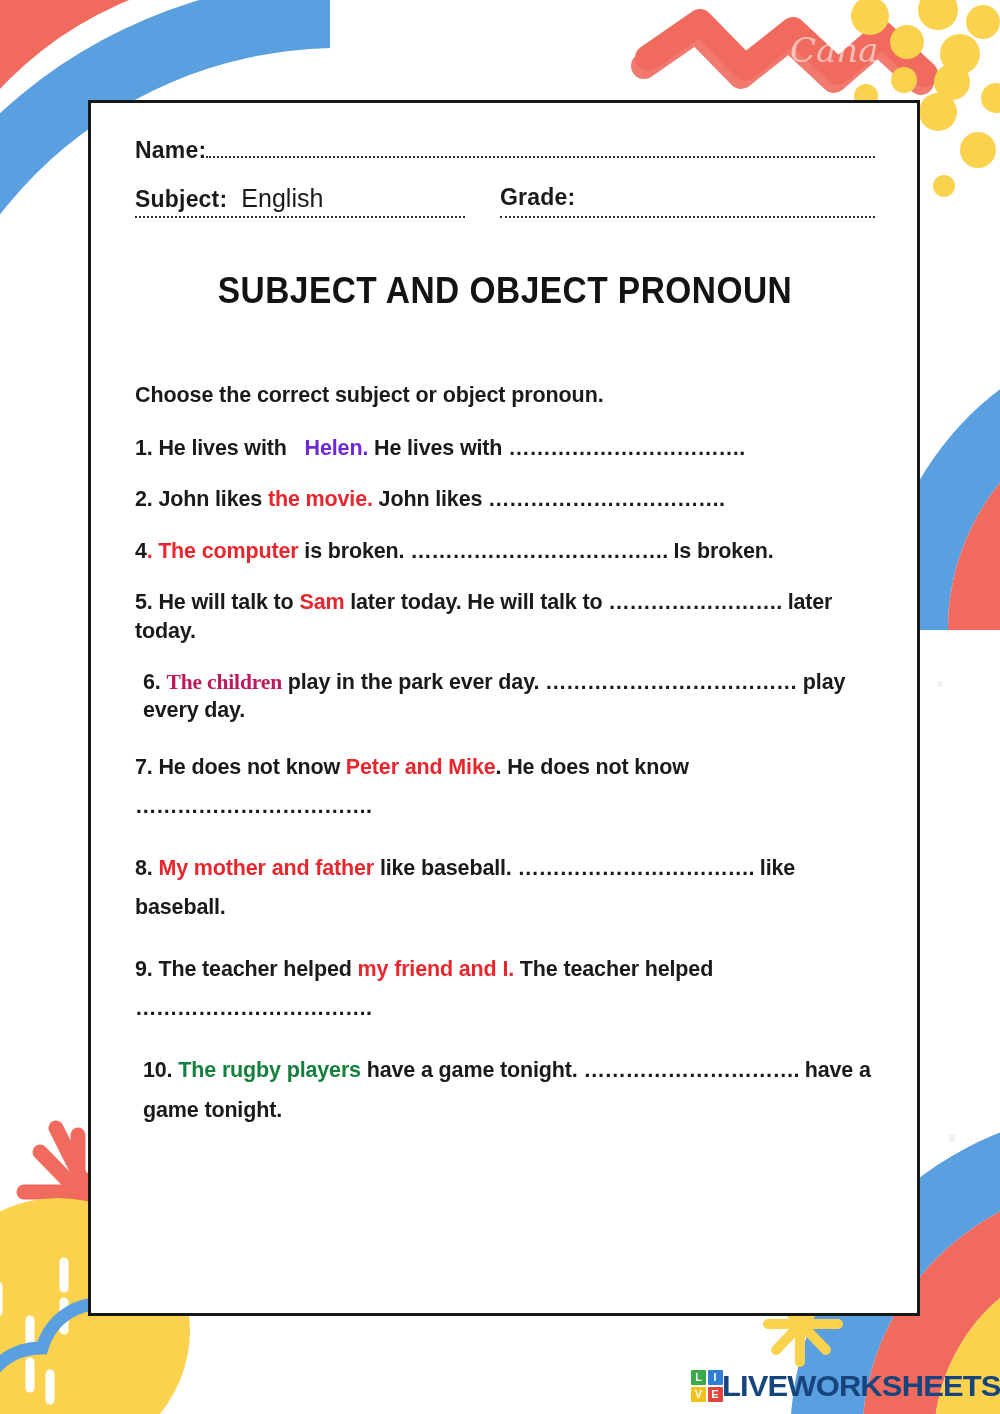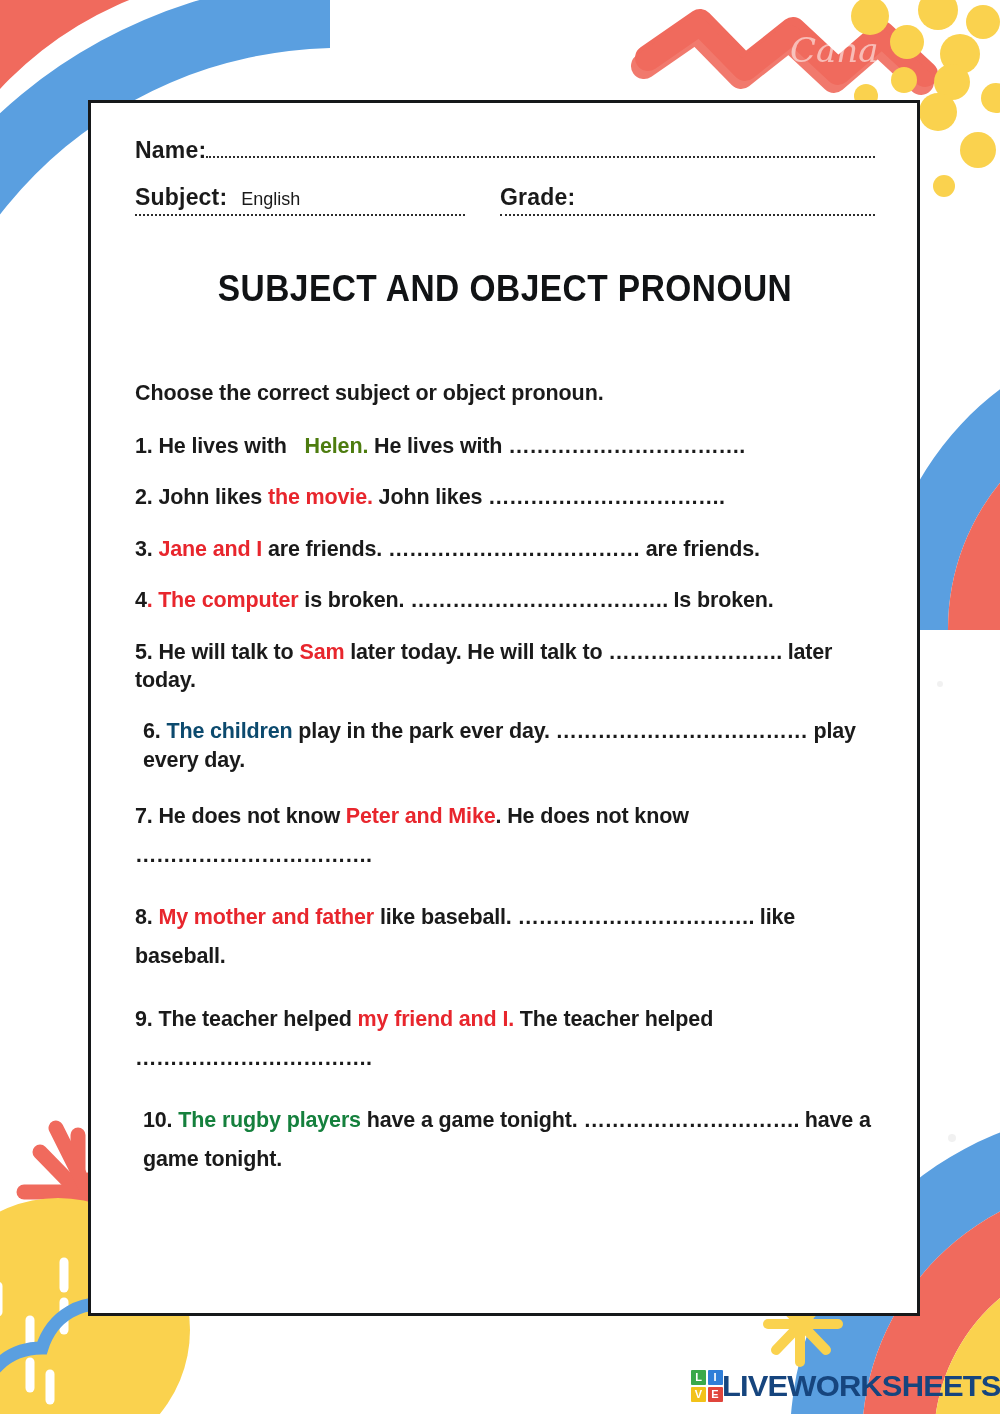--- a/index.html
+++ b/index.html
@@ -54,21 +54,21 @@
     align-items: baseline;
   }
   .field-label {
     font-size: 23px;
     font-weight: 700;
     color: #1a1a1a;
     letter-spacing: 0.2px;
     white-space: nowrap;
   }
   .field-value {
-    font-size: 18px;
+    font-size: 25px;
     font-weight: 400;
     color: #1a1a1a;
     margin-left: 14px;
     white-space: nowrap;
   }
 
   .name-row { margin-top: 4px; }
   .name-row .field-block { width: 100%; }
   .name-dots {
     flex: 1;
@@ -301,26 +301,25 @@
         <span class="field-label">Grade:</span>
         <span class="field-value"></span>
       </div>
     </div>
 
     <div class="worksheet-title">SUBJECT AND OBJECT PRONOUN</div>
 
     <div class="instruction">Choose the correct subject or object pronoun.</div>
 
     <div class="questions">
-        <div class="q"><span>1.</span><span> He lives with </span><span class="red" style="color: #4d7c0f; padding-left: 12px;">Helen.</span><span> He lives with </span><span class="blank">…………………………….</span></div>
+        <div class="q"><span>1.</span><span> He lives with </span><span class="red" style="color: #6d28d9; padding-left: 12px;">Helen.</span><span> He lives with </span><span class="blank">…………………………….</span></div>
         <div class="q"><span>2.</span><span> John likes </span><span class="red" style="color: rgb(232, 38, 45);">the movie.</span><span> John likes </span><span class="blank">…………………………….</span></div>
-        <div class="q"><span>3.</span><span> </span><span class="red" style="color: rgb(232, 38, 45);">Jane and I</span><span> are friends. </span><span class="blank">………………………………</span><span> are friends.</span></div>
         <div class="q"><span>4</span><span class="red blank" style="color: rgb(232, 38, 45);">.</span><span> </span><span class="red" style="color: rgb(232, 38, 45);">The computer</span><span> is broken. </span><span class="blank">……………………………….</span><span> Is broken.</span></div>
         <div class="q"><span>5.</span><span> He will talk to </span><span class="red" style="color: rgb(232, 38, 45);">Sam</span><span> later today. He will talk to </span><span class="blank">…………………….</span><span> later today.</span></div>
-        <div class="q indent"><span>6.</span><span> </span><span class="red" style="color: #0c4a6e;">The children</span><span> play in the park ever day. </span><span class="blank">………………………………</span><span> play every day.</span></div>
+        <div class="q indent"><span>6.</span><span> </span><span class="red" style="color: #be185d; font-family: Liberation Serif, serif;">The children</span><span> play in the park ever day. </span><span class="blank">………………………………</span><span> play every day.</span></div>
         <div class="q wide-gap"><span>7.</span><span> He does not know </span><span class="red" style="color: rgb(232, 38, 45);">Peter and Mike</span><span>. He does not know </span><span class="blank">…………………………….</span></div>
         <div class="q wide-gap"><span>8.</span><span> </span><span class="red" style="color: rgb(232, 38, 45);">My mother and father</span><span> like baseball. </span><span class="blank">…………………………….</span><span> like baseball.</span></div>
         <div class="q wide-gap"><span>9.</span><span> The teacher helped </span><span class="red" style="color: rgb(232, 38, 45);">my friend and I.</span><span> The teacher helped </span><span class="blank">…………………………….</span></div>
         <div class="q indent wide-gap"><span>10.</span><span> </span><span class="red" style="color: #15803d;">The rugby players</span><span> have a game tonight. </span><span class="blank">………………………….</span><span> have a game tonight.</span></div>
       </div>
 
   </div>
 </div>
 
 <div class="footer">

